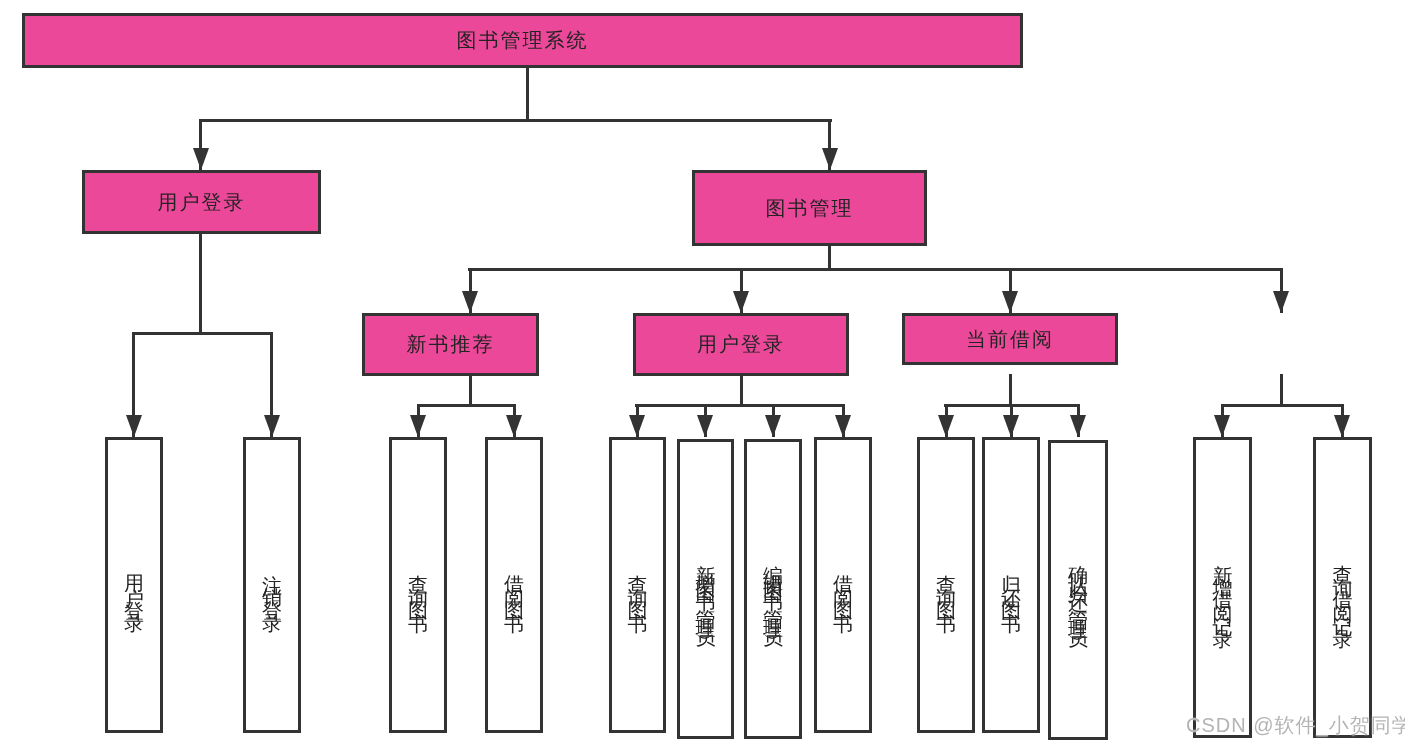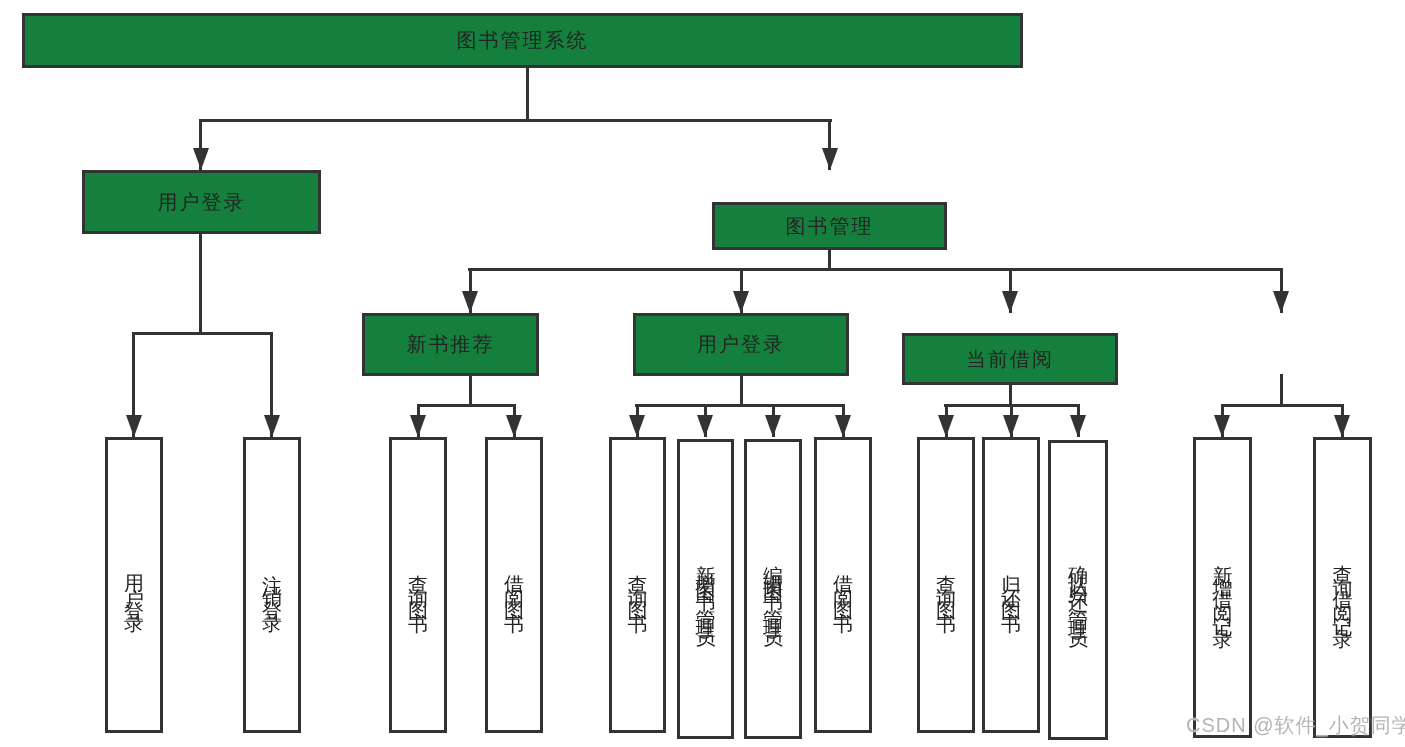--- a/index.html
+++ b/index.html
@@ -1,21 +1,21 @@
 <!DOCTYPE html>
 <html><head>
 <meta charset="utf-8">
 <style>
   html,body{margin:0;padding:0;background:#fff;}
   .canvas{
     position:relative;width:1405px;height:747px;background:#ffffff;
     font-family:"Liberation Sans",sans-serif;overflow:hidden;
   }
   .box{
-    position:absolute;box-sizing:border-box;border:3px solid #333333;background:#15803d;
+    position:absolute;box-sizing:border-box;border:3px solid #333333;background:#ec4899;
     display:flex;align-items:center;justify-content:center;
     font-size:20px;color:#232323;letter-spacing:2px;z-index:2;white-space:nowrap;
   }
   .vbox{
     position:absolute;box-sizing:border-box;border:3px solid #333333;background:#ffffff;
     display:flex;align-items:center;justify-content:center;z-index:2;
   }
   .vlabel{
     writing-mode:vertical-rl;text-orientation:mixed;
     font-size:20px;color:#232323;letter-spacing:13px;line-height:1.05;
@@ -97,31 +97,31 @@
   <div class="vline" style="left:1341px;top:404px;width:3px;height:33px;"></div>
   <div class="arrow" style="left:1334px;top:415px;"></div>
 
   <div class="box" style="left:22px;top:13px;width:1001px;height:55px;">
     <span>图书管理系统</span>
   </div>
 
   <div class="box" style="left:82px;top:170px;width:239px;height:64px;">
     <span>用户登录</span>
   </div>
-  <div class="box" style="left:712px;top:170px;width:235px;height:48px;margin-top:32px;">
+  <div class="box" style="left:692px;top:170px;width:235px;height:76px;">
     <span>图书管理</span>
   </div>
 
   <div class="box" style="left:362px;top:313px;width:177px;height:63px;">
     <span>新书推荐</span>
   </div>
   <div class="box" style="left:633px;top:313px;width:216px;height:63px;">
     <span>用户登录</span>
   </div>
-  <div class="box" style="left:902px;top:313px;width:216px;height:52px;margin-top:20px;">
+  <div class="box" style="left:902px;top:313px;width:216px;height:52px;">
     <span>当前借阅</span>
   </div>
 
   <div class="vbox" style="left:105px;top:437px;width:58px;height:296px;">
     <span class="vlabel">用户登录</span>
   </div>
   <div class="vbox" style="left:243px;top:437px;width:58px;height:296px;">
     <span class="vlabel">注销登录</span>
   </div>
 

